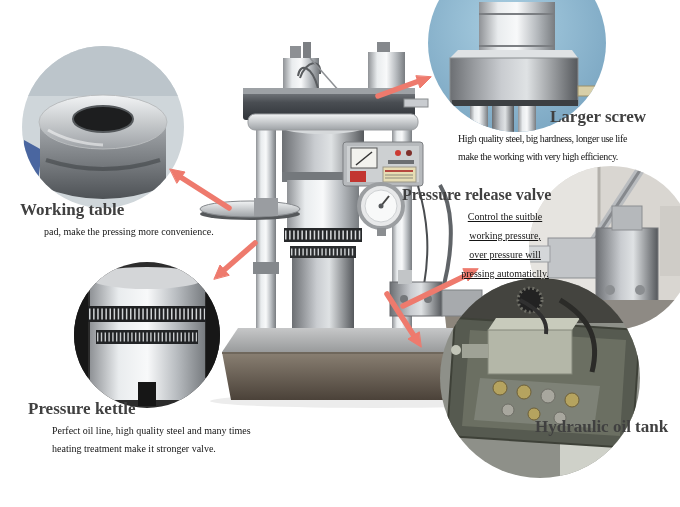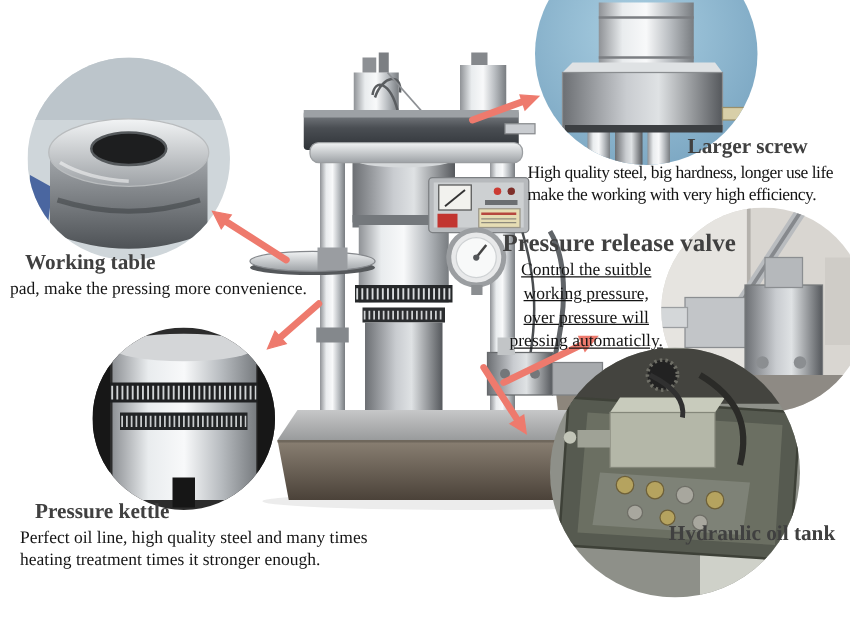--- a/index.html
+++ b/index.html
@@ -3,21 +3,21 @@
 <meta charset="utf-8">
 <style>
   html,body{margin:0;padding:0;background:#fff;}
   .stage{
     position:relative;width:680px;height:507px;overflow:hidden;
     background:#ffffff;font-family:"Liberation Serif","DejaVu Serif",serif;
   }
   .stage svg{position:absolute;left:0;top:0;}
   .co{position:absolute;white-space:nowrap;}
   .t{font-weight:bold;font-size:17px;color:#404040;line-height:20px;}
-  .d{font-size:14px;color:#151515;line-height:18px;}
+  .d{font-size:10px;color:#151515;line-height:18px;padding-left:36px;}
   .center{text-align:center;text-decoration:underline;}
   .tight{letter-spacing:-0.4px;}
 </style>
 </head>
 <body>
 
 <div class="stage">
 
 <svg width="680" height="507" viewBox="0 0 680 507">
   <defs>
@@ -266,29 +266,29 @@
   <div class="co d" style="left:8px;top:223px;">
     <div>pad, make the pressing more convenience.</div>
   </div>
 
   <div class="co t" style="left:550px;top:107px;">Larger screw</div>
   <div class="co d tight" style="left:422px;top:130px;">
     <div>High quality steel, big hardness, longer use life</div>
     <div>make the working with very high efficiency.</div>
   </div>
 
-  <div class="co t" style="left:402px;top:185px;font-size:20px;">Pressure release valve</div>
+  <div class="co t" style="left:402px;top:185px;font-size:16px;">Pressure release valve</div>
   <div class="co d center" style="left:390px;top:207px;width:158px;line-height:19px;">
     <div>Control the suitble</div>
     <div>working pressure,</div>
     <div>over pressure will</div>
     <div>pressing automaticlly.</div>
   </div>
 
   <div class="co t" style="left:28px;top:399px;">Pressure kettle</div>
   <div class="co d" style="left:16px;top:422px;">
     <div>Perfect oil line, high quality steel and many times</div>
-    <div>heating treatment times it stronger enough.</div>
+    <div>heating treatment make it stronger valve.</div>
   </div>
 
   <div class="co t" style="left:535px;top:417px;">Hydraulic oil tank</div>
 
 </div>
 
 </body></html>

